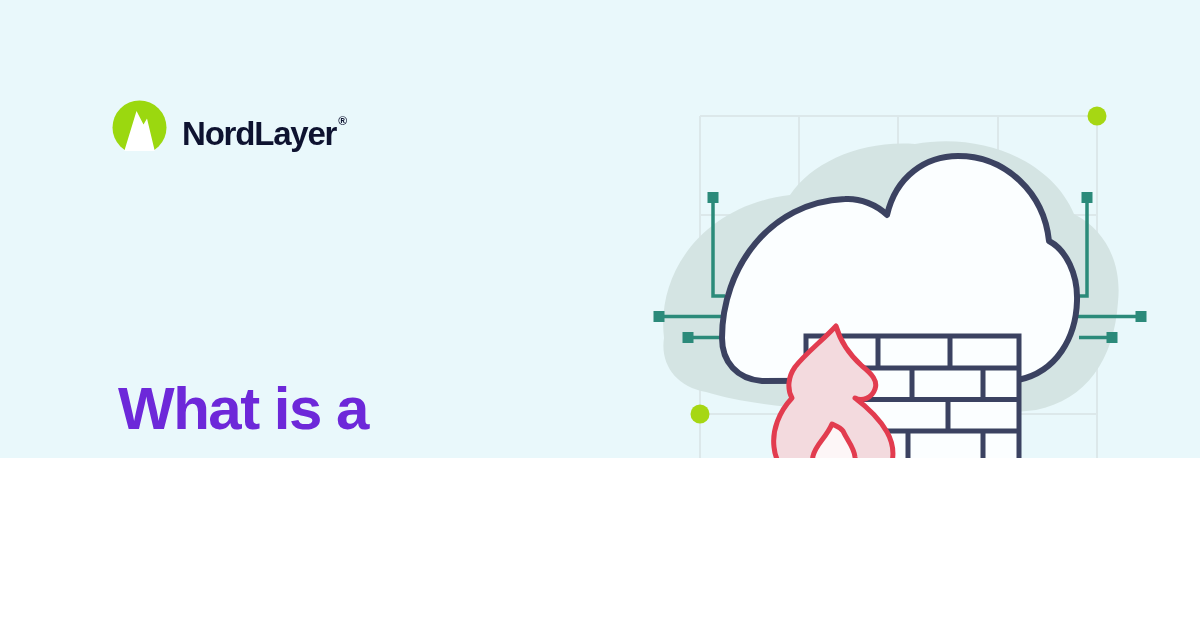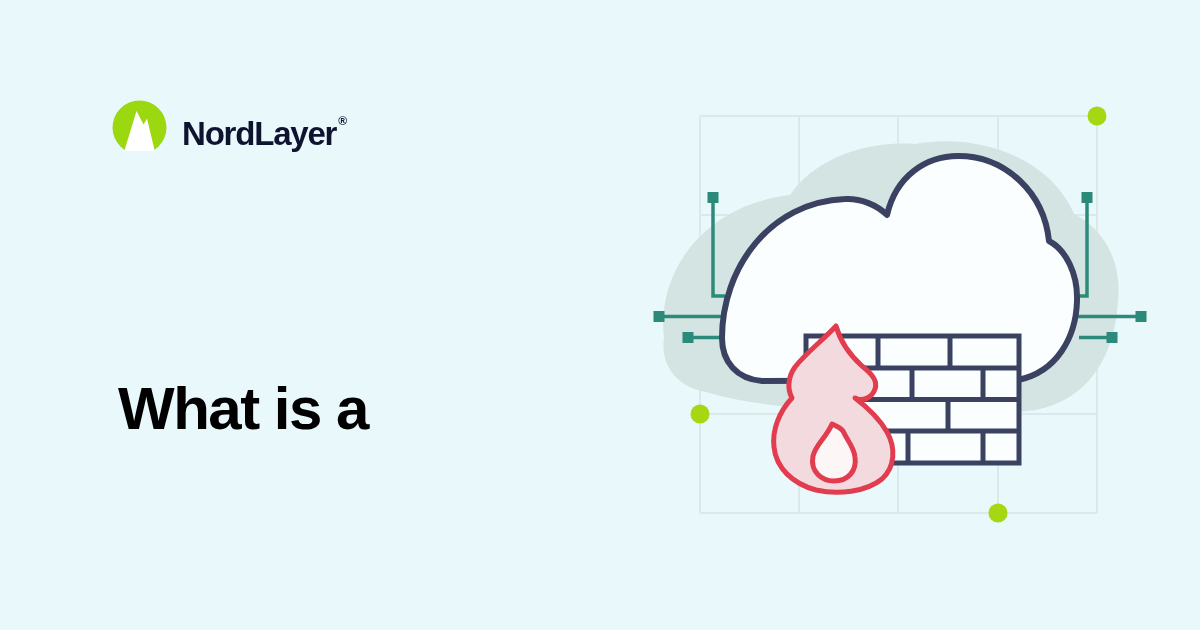--- a/index.html
+++ b/index.html
@@ -2,21 +2,21 @@
 <html><head>
 <meta charset="utf-8">
 <style>
   * { margin: 0; padding: 0; box-sizing: border-box; }
   html, body { width: 1200px; height: 630px; }
   body { font-family: "Liberation Sans", sans-serif; }
 
   .card {
     position: relative;
     width: 1200px;
-    height: 630px;
+    height: 458px;
     background: #e9f8fb;
     overflow: hidden;
   }
 
   
   .logo {
     position: absolute;
     left: 112px;
     top: 94px;
     display: flex;
@@ -42,21 +42,21 @@
 
   
   .headline {
     position: absolute;
     left: 118px;
     top: 368px;
     font-size: 60px;
     line-height: 82px;
     font-weight: 700;
     letter-spacing: -1.5px;
-    color: #000000;
+    color: #6d28d9;
   }
   .headline span { display: block; }
 
   
   .illustration {
     position: absolute;
     left: 630px;
     top: 70px;
     width: 530px;
     height: 470px;

